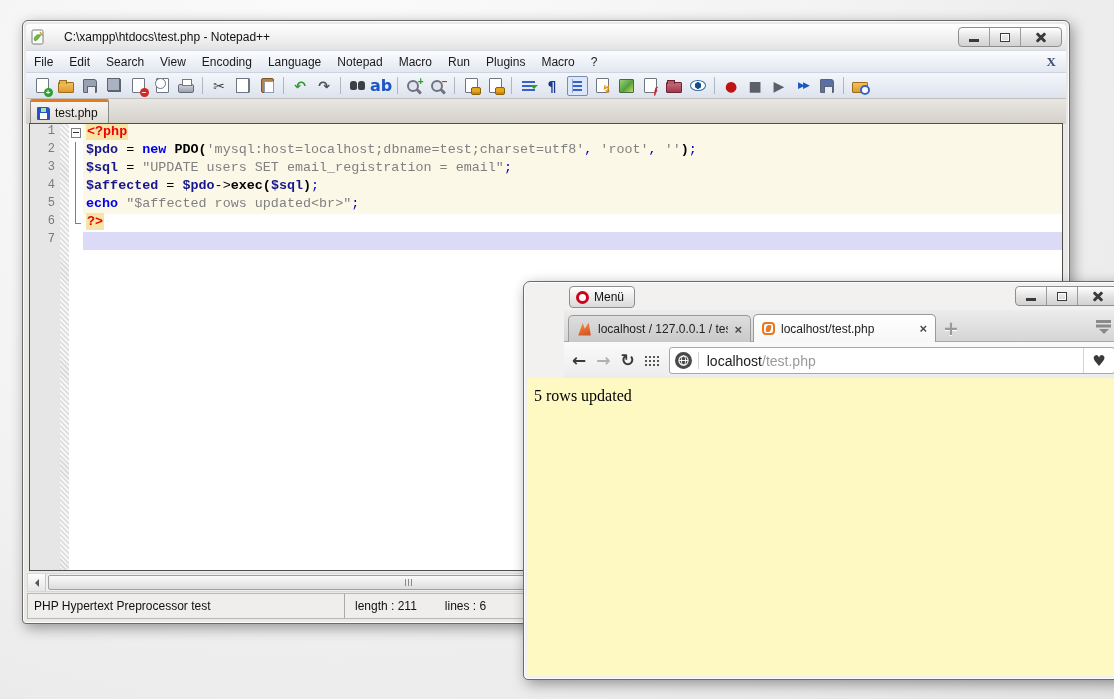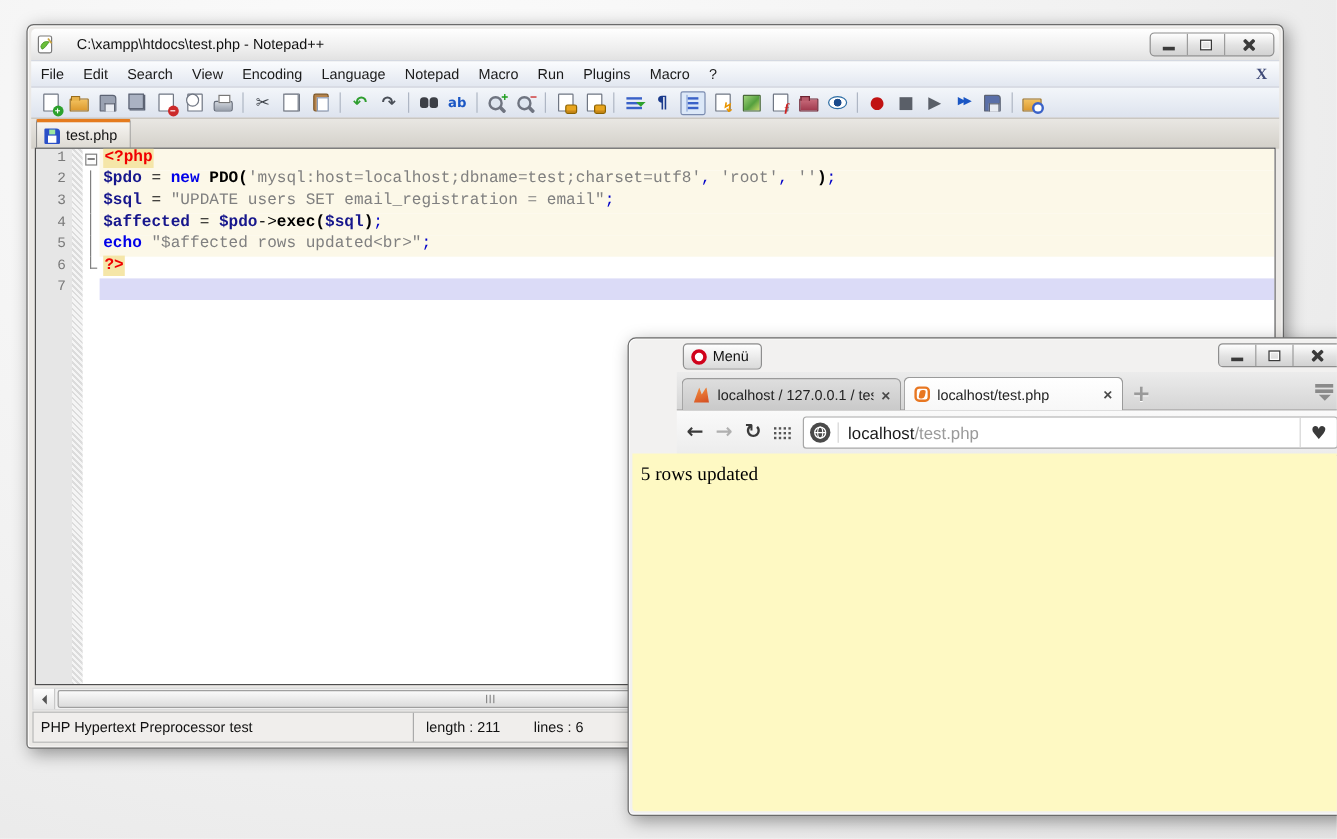--- a/index.html
+++ b/index.html
@@ -215,21 +215,21 @@
       <span class="tbi k-printer"></span>
       <span class="tsep"></span>
       <span class="tbi k-glyph" style="color: rgb(58, 63, 70);">✂</span>
       <span class="tbi k-doc2"></span>
       <span class="tbi k-clipboard"></span>
       <span class="tsep"></span>
       <span class="tbi k-glyph" style="color: rgb(47, 158, 47);">↶</span>
       <span class="tbi k-glyph" style="color: rgb(74, 79, 88);">↷</span>
       <span class="tsep"></span>
       <span class="tbi k-binoculars"></span>
-      <span class="tbi k-glyph" style="font-size: 11px; color: rgb(26, 86, 196);">ab</span>
+      <span class="tbi k-glyph" style="font-size: 16px; color: rgb(26, 86, 196);">ab</span>
       <span class="tsep"></span>
       <span class="tbi k-zoom" style="color: rgb(31, 158, 31);">+</span>
       <span class="tbi k-zoom" style="color: rgb(204, 42, 42);">−</span>
       <span class="tsep"></span>
       <span class="tbi k-doc-lock"></span>
       <span class="tbi k-doc-lock"></span>
       <span class="tsep"></span>
       <span class="tbi k-wrap"></span>
       <span class="tbi k-glyph" style="color: rgb(26, 58, 140);">¶</span>
       <span class="tbi k-indent pressed"></span>

